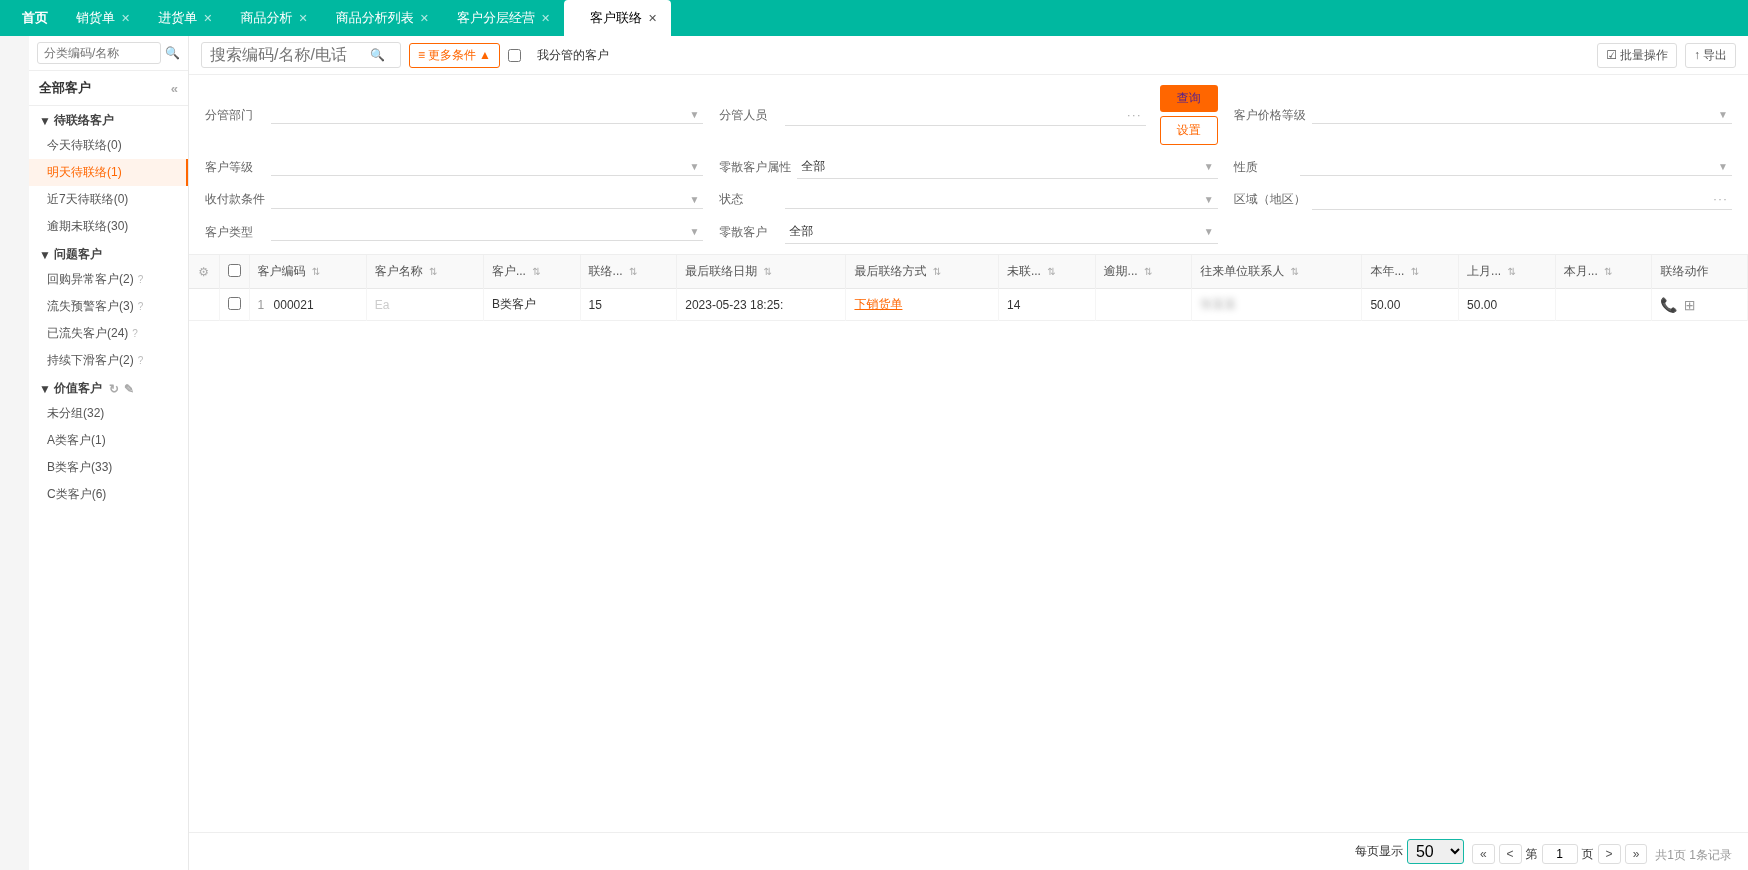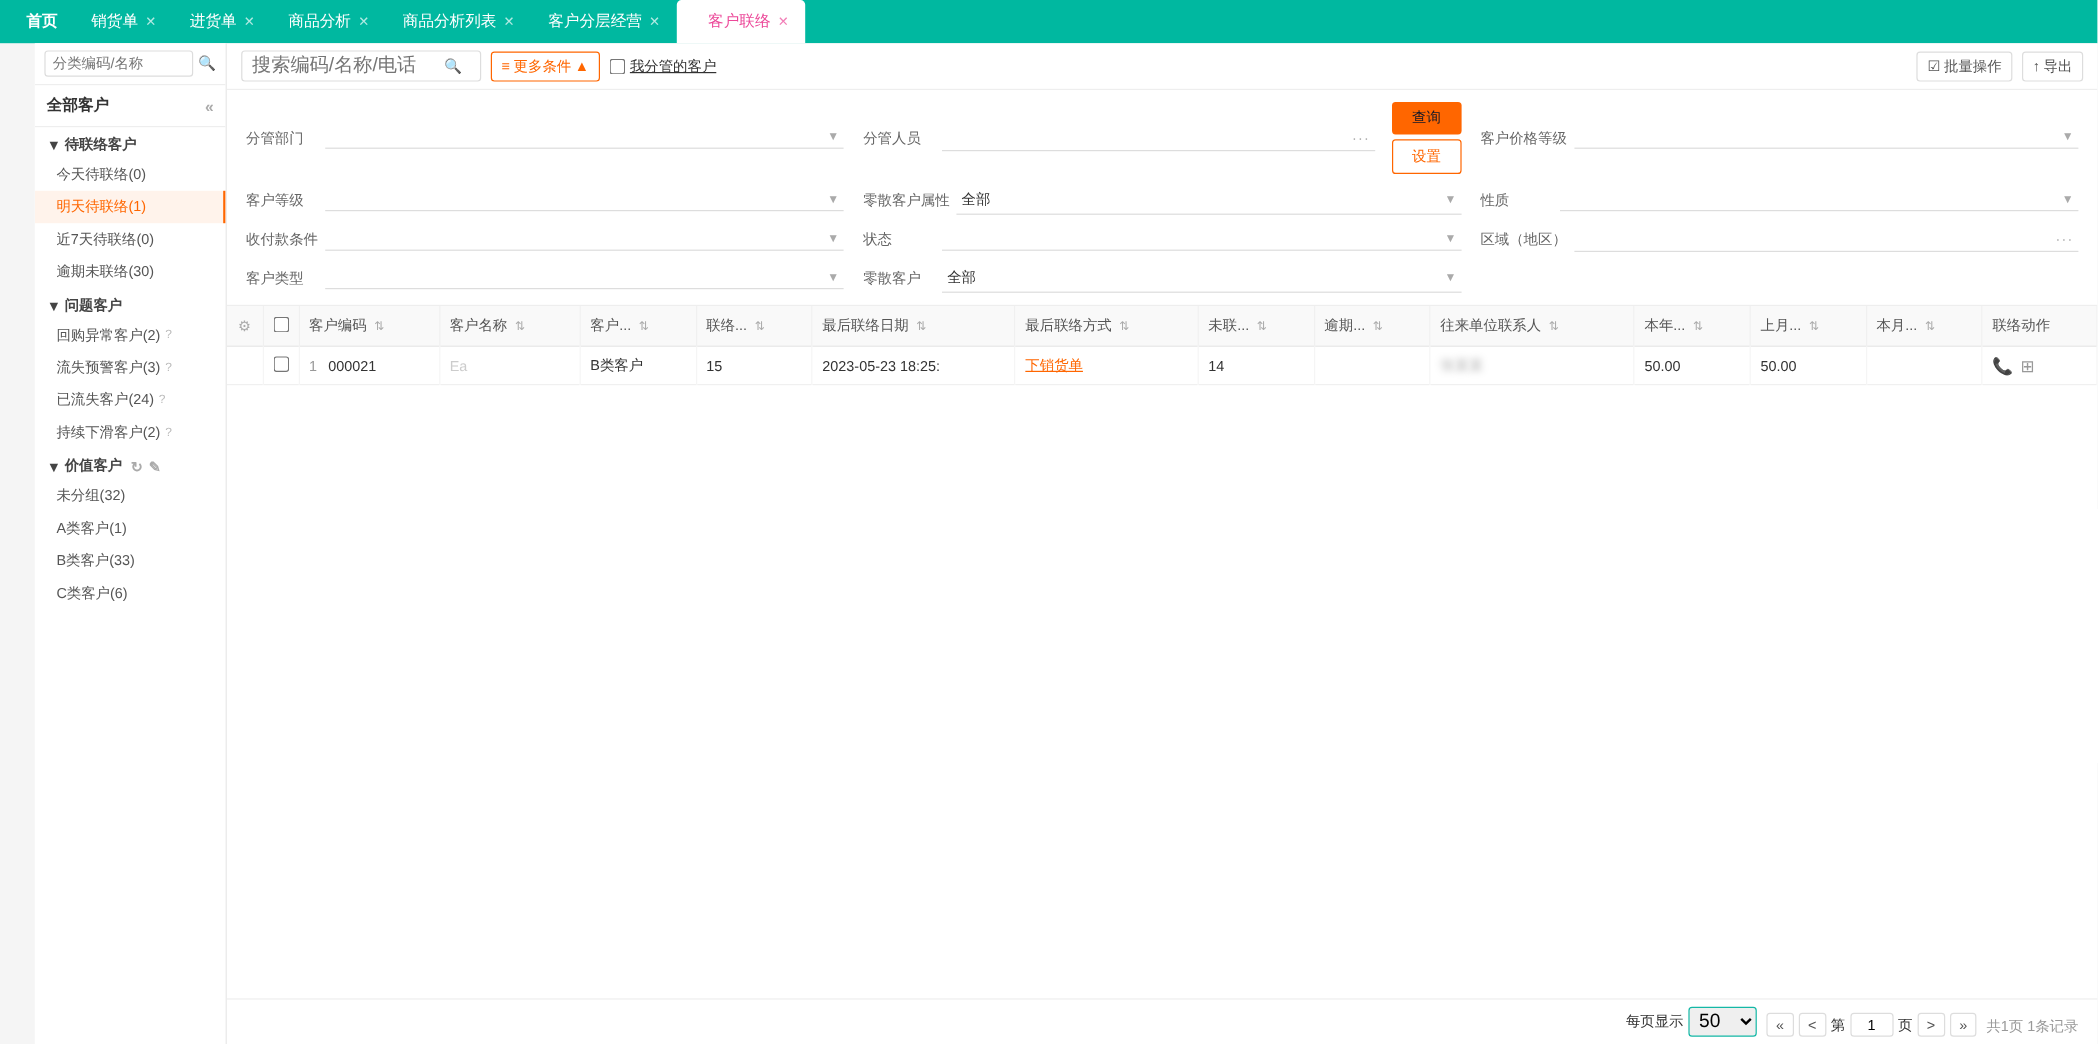--- a/index.html
+++ b/index.html
@@ -1,21 +1,21 @@
 <!DOCTYPE html>
 <html><head>
   <meta charset="utf-8">
   <style>
     * { box-sizing: border-box; margin: 0; padding: 0; }
     body { font-family: 'Microsoft YaHei', Arial, sans-serif; font-size: 12px; background: #f5f5f5; color: #333; overflow-x: hidden; }
 
     
     .top-nav { display: flex; align-items: center; background: #00b8a0; height: 36px; padding: 0 8px; gap: 0; }
     .top-nav .nav-item { color: #fff; padding: 0 14px; height: 36px; display: flex; align-items: center; cursor: pointer; font-size: 13px; white-space: nowrap; }
-    .top-nav .nav-item.active { background: #fff; color: #ec4899; border-radius: 4px 4px 0 0; padding-left: 26px; }
+    .top-nav .nav-item.active { background: #fff; color: #000000; border-radius: 4px 4px 0 0; padding-left: 26px; }
     .top-nav .nav-item .close-x { margin-left: 6px; font-size: 11px; color: inherit; opacity: 0.7; }
     .top-nav .nav-item.home { font-weight: bold; }
 
     
     .main-layout { display: flex; height: calc(100vh - 36px); margin-left: 29px; }
 
     
     .sidebar { width: 160px; background: #fff; border-right: 1px solid #e8e8e8; display: flex; flex-direction: column; overflow-y: auto; flex-shrink: 0; }
     .sidebar-search { display: flex; align-items: center; padding: 6px 8px; border-bottom: 1px solid #eee; }
     .sidebar-search input { border: 1px solid #ddd; border-radius: 3px; padding: 3px 6px; font-size: 12px; width: 100%; outline: none; }
@@ -28,34 +28,34 @@
 
     
     .content-area { flex: 1; display: flex; flex-direction: column; overflow: hidden; }
 
     
     .filter-bar { background: #fff; padding: 6px 12px; border-bottom: 1px solid #eee; display: flex; align-items: center; gap: 8px; }
     .filter-search-box { display: flex; align-items: center; border: 1px solid #ddd; border-radius: 3px; padding: 3px 8px; width: 200px; }
     .filter-search-box input { border: none; outline: none; font-size: 16px; width: 100%; }
     .filter-search-box .icon { color: #aaa; cursor: pointer; }
     .filter-more-btn { display: flex; align-items: center; gap: 3px; color: #f60; cursor: pointer; font-size: 12px; border: 1px solid #f60; border-radius: 3px; padding: 3px 8px; }
-    .filter-checkbox { display: flex; align-items: center; gap: 4px; font-size: 12px; cursor: pointer; text-decoration: underline; }
+    .filter-checkbox { display: flex; align-items: center; gap: 16px; font-size: 12px; cursor: pointer; }
     .filter-actions { margin-left: auto; display: flex; gap: 8px; align-items: center; }
     .btn-batch { font-size: 12px; color: #555; cursor: pointer; display: flex; align-items: center; gap: 3px; border: 1px solid #ddd; border-radius: 3px; padding: 3px 8px; background: #fff; }
     .btn-export { font-size: 12px; color: #555; cursor: pointer; display: flex; align-items: center; gap: 3px; border: 1px solid #ddd; border-radius: 3px; padding: 3px 8px; background: #fff; }
 
     
     .advanced-filter { background: #fff; padding: 10px 16px; border-bottom: 1px solid #eee; display: grid; grid-template-columns: 1fr 1fr 1fr; gap: 10px 16px; }
     .filter-row { display: flex; align-items: center; gap: 6px; }
     .filter-label { color: #666; font-size: 12px; white-space: nowrap; min-width: 60px; }
     .filter-input { flex: 1; border: none; border-bottom: 1px solid #ddd; padding: 3px 4px; font-size: 12px; outline: none; background: transparent; }
     .filter-select { flex: 1; display: flex; align-items: center; border-bottom: 1px solid #ddd; padding: 3px 4px; cursor: pointer; justify-content: space-between; }
     .filter-select .chevron { color: #aaa; font-size: 10px; }
     .filter-select .dots { color: #aaa; font-size: 12px; letter-spacing: 1px; }
-    .btn-query { background: #f60; color: #0f172a; border: none; border-radius: 3px; padding: 5px 16px; cursor: pointer; font-size: 12px; }
+    .btn-query { background: #f60; color: #4c1d95; border: none; border-radius: 3px; padding: 5px 16px; cursor: pointer; font-size: 12px; }
     .btn-set { background: #fff; color: #f60; border: 1px solid #f60; border-radius: 3px; padding: 5px 16px; cursor: pointer; font-size: 12px; }
 
     
     .table-wrapper { flex: 1; overflow: auto; background: #fff; margin: 0; }
     table { width: 100%; border-collapse: collapse; font-size: 12px; }
     thead tr { background: #f9f9f9; border-bottom: 1px solid #e8e8e8; }
     thead th { padding: 8px 8px; text-align: left; color: #555; font-weight: normal; border-right: 1px solid #f0f0f0; white-space: nowrap; cursor: pointer; user-select: none; }
     thead th .sort-icon { color: #aaa; margin-left: 3px; font-size: 10px; }
     tbody tr { border-bottom: 1px solid #f0f0f0; }
     tbody td { padding: 7px 8px; color: #333; white-space: nowrap; border-right: 1px solid #f5f5f5; }

